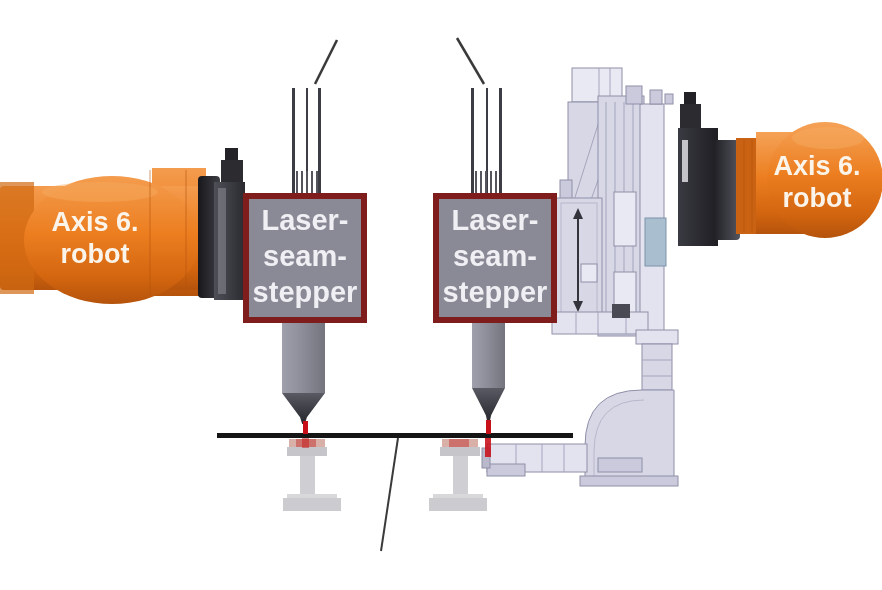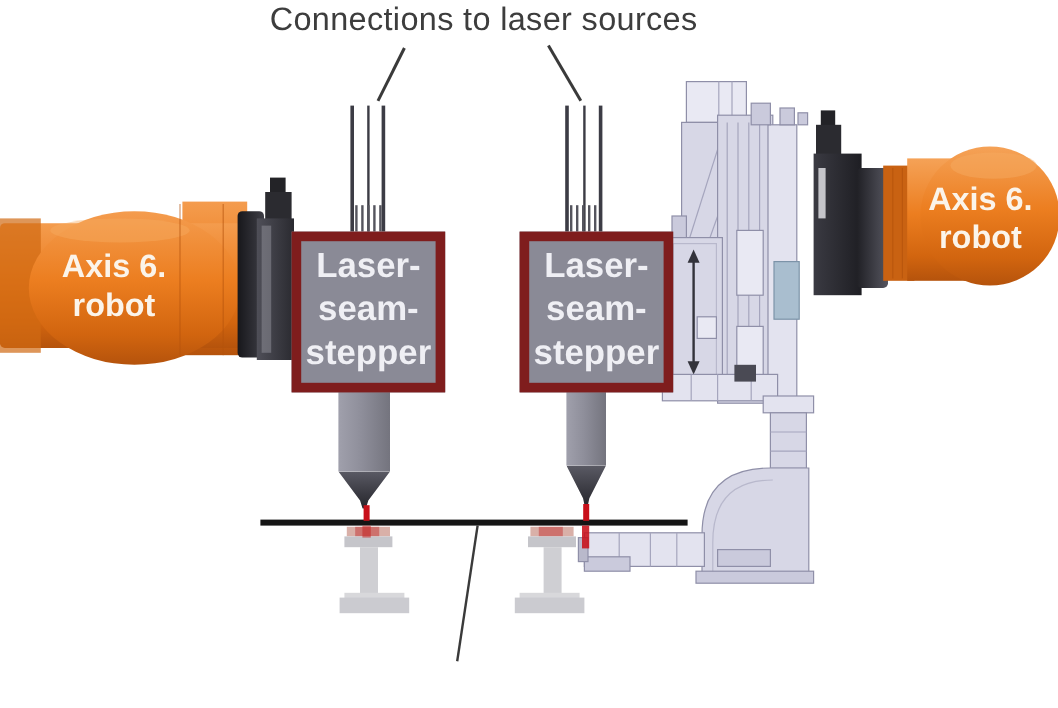--- a/index.html
+++ b/index.html
@@ -6,21 +6,21 @@
   .canvas{
     position:relative;width:882px;height:590px;background:#ffffff;overflow:hidden;
     font-family:"Liberation Sans","DejaVu Sans",sans-serif;
   }
   .abs{position:absolute;}
   .caption{color:#3d3d3d;font-size:27px;letter-spacing:.3px;text-align:center;}
   .cable{position:absolute;background:#3c3c45;}
   .pin{position:absolute;background:#55555e;width:2px;}
   
   .stepper-box{
-    position:absolute;width:112px;height:115px;background:#8a8a96;border:8px solid #7f1d1d;
+    position:absolute;width:112px;height:115px;background:#8a8a96;border:6px solid #7f1d1d;
     color:#efeff4;font-weight:bold;font-size:29px;line-height:36px;text-align:center;padding-top:3px;
   }
   .column{position:absolute;width:43px;height:80px;background:linear-gradient(90deg,#a0a0ac 0%,#8e8e9a 45%,#74747e 100%);}
   .cone{position:absolute;background:linear-gradient(180deg,#5a5a64 0%,#3c3c44 55%,#26262c 100%);
         clip-path:polygon(0% 0%,100% 0%,58% 78%,53% 100%,47% 100%,42% 78%);}
   .beam{position:absolute;background:#c8101a;}
   .beam-glow{position:absolute;background:rgba(195,35,35,.55);}
   
   .sup{position:absolute;}
   .robot-label{position:absolute;color:#fbf4ea;font-weight:bold;font-size:27px;line-height:32px;text-align:center;}
@@ -204,15 +204,14 @@
     <div>seam-</div>
     <div>stepper</div>
   </div>
 
   <div class="comp-line"></div>
   <div class="beam" style="left:303px;top:421px;width:5px;height:13px;"></div>
   <div class="beam-glow" style="left:302px;top:438px;width:7px;height:10px;"></div>
   <div class="beam" style="left:486px;top:420px;width:5px;height:14px;"></div>
   <div class="beam" style="left:485px;top:438px;width:6px;height:19px;opacity:.88;"></div>
 
-  <div class="abs caption" style="left:193px;top:1px;width:420px;">Connections to laser sources</div>
 
 </div>
 
 </body></html>

